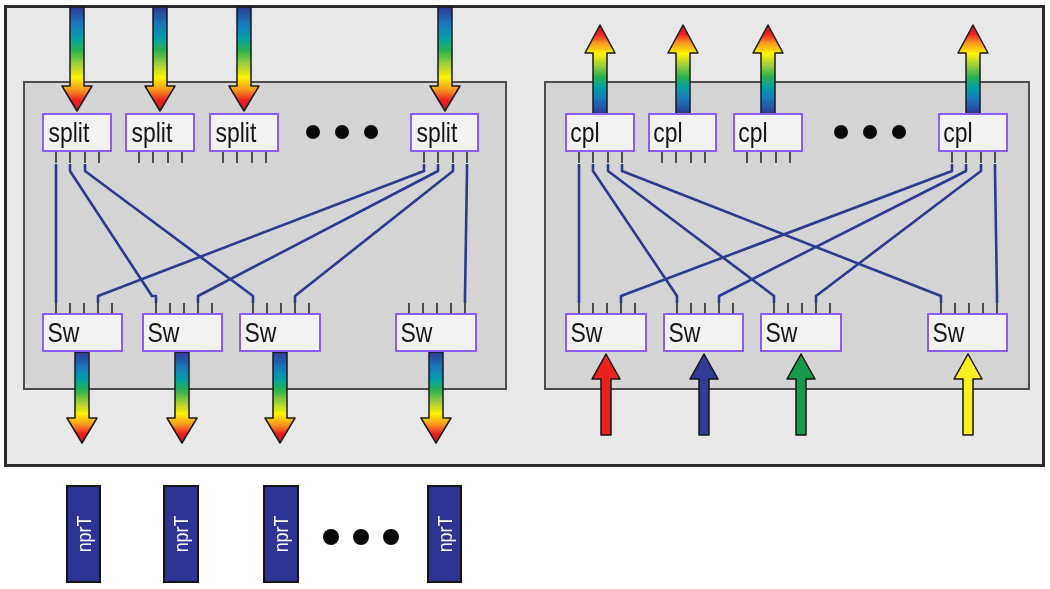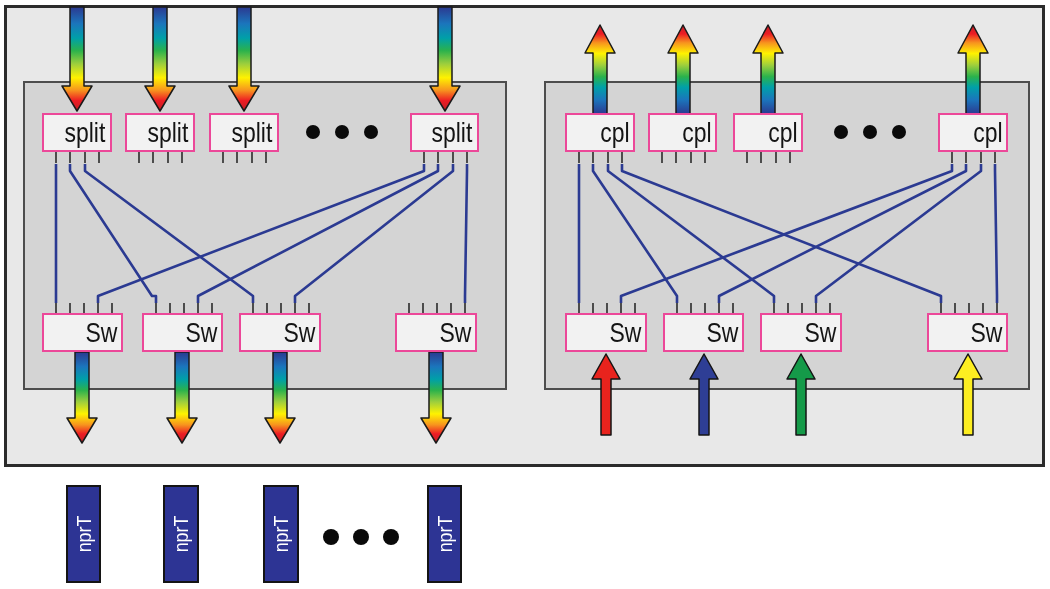--- a/index.html
+++ b/index.html
@@ -14,22 +14,22 @@
   }
   .inner-box {
     position:absolute; top:81px; height:309px;
     background:#d4d4d4; border:2px solid #4d4d4d; box-sizing:border-box; z-index:1;
   }
   .inner-left  { left:23px;  width:484px; }
   .inner-right { left:544px; width:486px; }
   svg.overlay { position:absolute; left:0; top:0; z-index:2; }
   .node-box {
     position:absolute; box-sizing:border-box;
-    background:#f2f2f2; border:2px solid #ec4899;
-    display:flex; align-items:center; justify-content:flex-end;
+    background:#f2f2f2; border:2px solid #8b5cf6;
+    display:flex; align-items:center; justify-content:flex-start;
     color:#141414; z-index:3;
   }
   .node-label { font-size:28px; transform:scaleX(0.82); white-space:nowrap; letter-spacing:0px; }
   .trpn-box {
     position:absolute; box-sizing:border-box;
     background:#2d3494; border:2px solid #141414;
     display:flex; align-items:center; justify-content:center;
     z-index:3;
   }
   .trpn-label {

